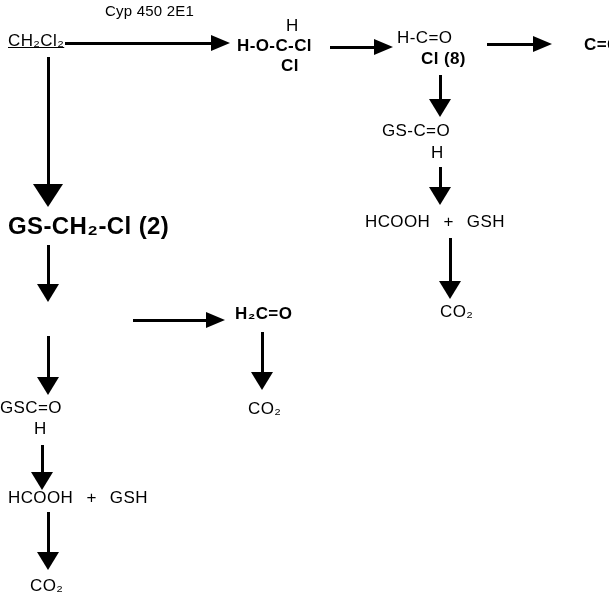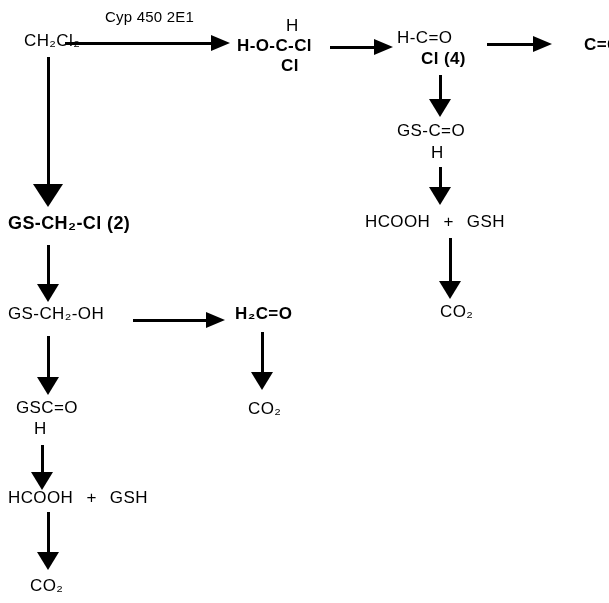--- a/index.html
+++ b/index.html
@@ -6,21 +6,21 @@
   .canvas {
     position:relative; width:609px; height:603px; background:#ffffff;
     font-family:"Liberation Sans","DejaVu Sans",sans-serif; color:#000;
     overflow:hidden;
   }
   .lbl {
     position:absolute; white-space:pre; font-size:17px;
     letter-spacing:0.4px; line-height:1.12; color:#000;
   }
   .lbl.bold { font-weight:bold; }
-  .lbl.big-bold { font-weight:bold; font-size:18px; }
+  .lbl.big-bold { font-weight:bold; font-size:24px; }
   .lbl.enzyme { font-size:15px; letter-spacing:0.2px; }
   .lbl.wide-plus { word-spacing:8px;text-align:right; }
 
   
   .harrow { position:absolute; height:16px; }
   .harrow .shaft { position:absolute; left:0; right:16px; top:6.5px; height:3px; background:#000; }
   .harrow .head { position:absolute; right:0; top:0; width:0; height:0;
     border-top:8px solid transparent; border-bottom:8px solid transparent;
     border-left:19px solid #000; }
 
@@ -34,54 +34,54 @@
   .varrow.big .shaft { left:13.5px; bottom:21px; }
   .varrow.big .head {
     border-left:15px solid transparent; border-right:15px solid transparent;
     border-top:23px solid #000; }
 </style>
 </head>
 <body>
 
 <div class="canvas">
 
-  <div class="lbl" style="left:24px; top:31px;">CH₂Cl₂</div>
+  <div class="lbl" style="left:8px; top:31px;text-decoration:underline;">CH₂Cl₂</div>
 
-  <div class="lbl enzyme" style="left:105px; top:9px;">Cyp 450 2E1</div>
+  <div class="lbl enzyme" style="left:105px; top:3px;">Cyp 450 2E1</div>
 
   <div class="harrow" style="left:65px; top:35px; width:165px;">
     <div class="shaft"></div>
     <div class="head"></div>
   </div>
 
   <div class="lbl" style="left:286px; top:16px;">H</div>
   <div class="lbl" style="left:237px; top:36px;font-weight:bold;">H-O-C-Cl</div>
   <div class="lbl" style="left:281px; top:56px;font-weight:bold;">Cl</div>
 
   <div class="harrow" style="left:330px; top:39px; width:63px;">
     <div class="shaft"></div>
     <div class="head"></div>
   </div>
 
   <div class="lbl" style="left:397px; top:28px;text-align:right;">H-C=O</div>
-  <div class="lbl bold" style="left:421px; top:49px;">Cl (4)</div>
+  <div class="lbl bold" style="left:421px; top:49px;">Cl (8)</div>
 
   <div class="harrow" style="left:487px; top:36px; width:65px;">
     <div class="shaft"></div>
     <div class="head"></div>
   </div>
 
   <div class="lbl" style="left:584px; top:35px;font-weight:bold;">C=O</div>
 
   <div class="varrow" style="left:429px; top:75px; height:42px;">
     <div class="shaft"></div>
     <div class="head"></div>
   </div>
 
-  <div class="lbl" style="left:397px; top:121px;">GS-C=O</div>
+  <div class="lbl" style="left:382px; top:121px;">GS-C=O</div>
   <div class="lbl" style="left:431px; top:143px;">H</div>
 
   <div class="varrow" style="left:429px; top:167px; height:38px;">
     <div class="shaft"></div>
     <div class="head"></div>
   </div>
 
   <div class="lbl wide-plus" style="left:365px; top:212px;">HCOOH + GSH</div>
 
   <div class="varrow" style="left:439px; top:238px; height:61px;">
@@ -97,42 +97,41 @@
   </div>
 
 
   <div class="lbl big-bold" style="left:8px; top:213px;">GS-CH₂-Cl (2)</div>
 
   <div class="varrow" style="left:37px; top:245px; height:57px;">
     <div class="shaft"></div>
     <div class="head"></div>
   </div>
 
-  <div class="lbl" style="left:8px; top:304px;">GS-CH₂-OH</div>
 
   <div class="harrow" style="left:133px; top:312px; width:92px;">
     <div class="shaft"></div>
     <div class="head"></div>
   </div>
 
   <div class="lbl" style="left:235px; top:304px;font-weight:bold;">H₂C=O</div>
 
   <div class="varrow" style="left:251px; top:332px; height:58px;">
     <div class="shaft"></div>
     <div class="head"></div>
   </div>
 
   <div class="lbl" style="left:248px; top:399px;">CO₂</div>
 
   <div class="varrow" style="left:37px; top:336px; height:59px;">
     <div class="shaft"></div>
     <div class="head"></div>
   </div>
 
-  <div class="lbl" style="left:16px; top:398px;">GSC=O</div>
+  <div class="lbl" style="left:0; top:398px;">GSC=O</div>
   <div class="lbl" style="left:34px; top:419px;">H</div>
 
   <div class="varrow" style="left:31px; top:445px; height:45px;">
     <div class="shaft"></div>
     <div class="head"></div>
   </div>
 
   <div class="lbl wide-plus" style="left:8px; top:488px;">HCOOH + GSH</div>
 
   <div class="varrow" style="left:37px; top:512px; height:58px;">

